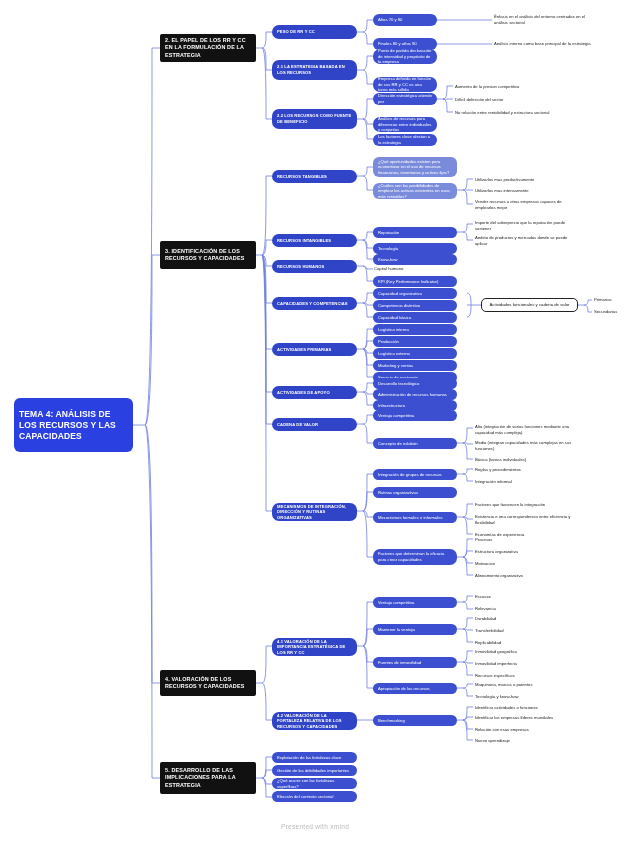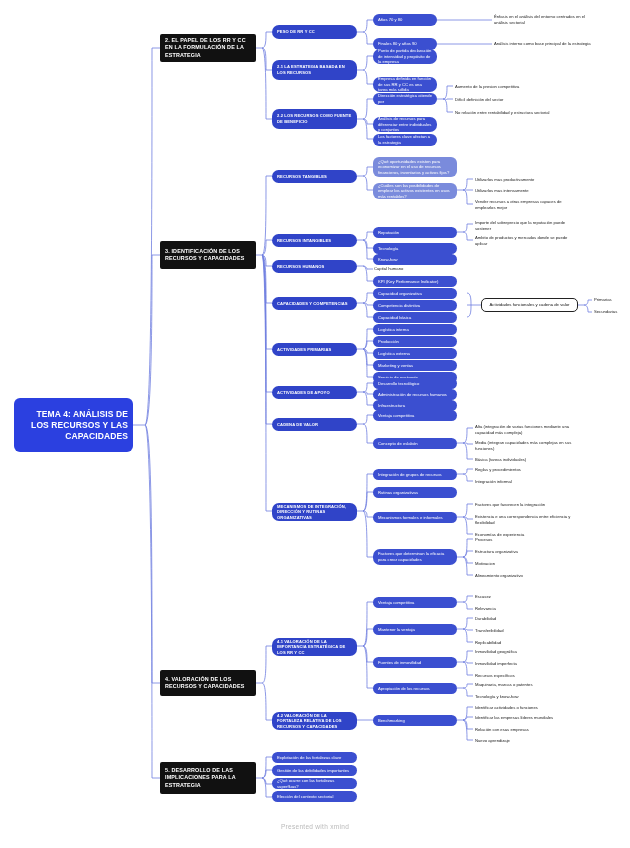--- a/index.html
+++ b/index.html
@@ -10,21 +10,21 @@
   }
   #canvas{position:absolute;inset:0;width:630px;height:848px;}
   svg.links{position:absolute;left:0;top:0;width:630px;height:848px;pointer-events:none;}
 
   .node{position:absolute;box-sizing:border-box;display:flex;align-items:center;}
   .node span{display:block;width:100%;}
 
   
   .n-root{
     background:#2B40E0;color:#ffffff;border-radius:6px;
-    text-align:right;justify-content:center;
+    text-align:left;justify-content:center;
     font-weight:bold;font-size:8.5px;line-height:11px;
     padding:10px 5px;letter-spacing:.1px;
   }
   
   .n-l1{
     background:#111111;color:#ffffff;border-radius:2px;
     font-weight:bold;font-size:5.4px;line-height:7.2px;
     padding:4px 5px;letter-spacing:.15px;
   }
   

